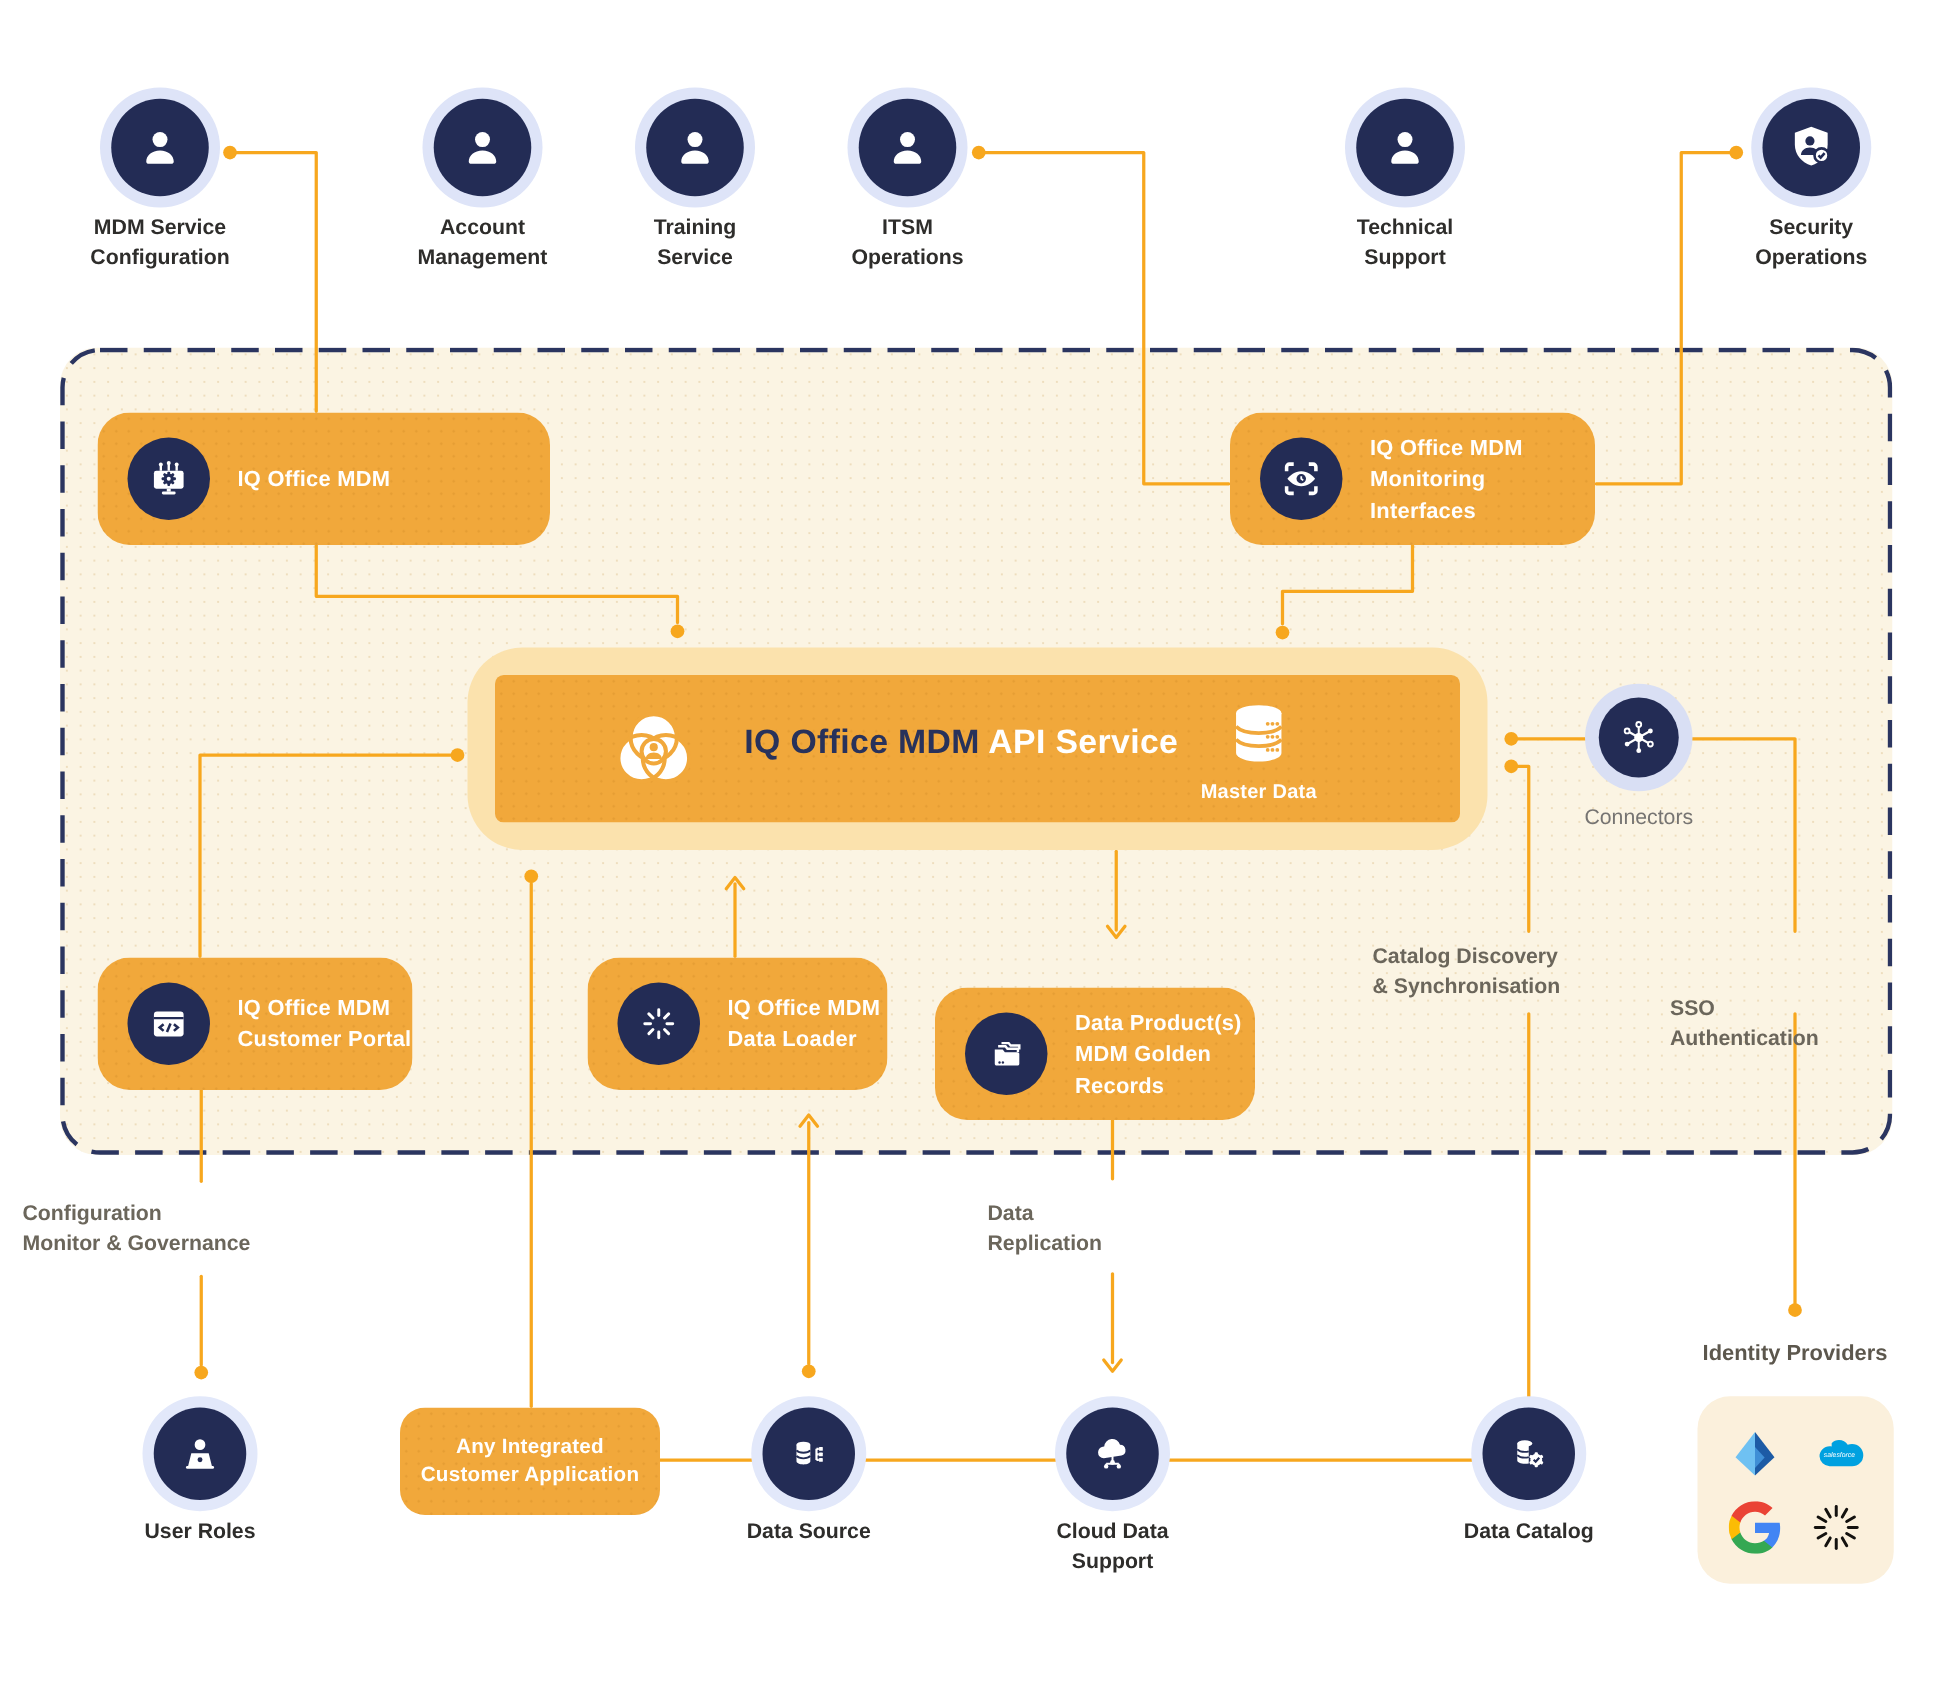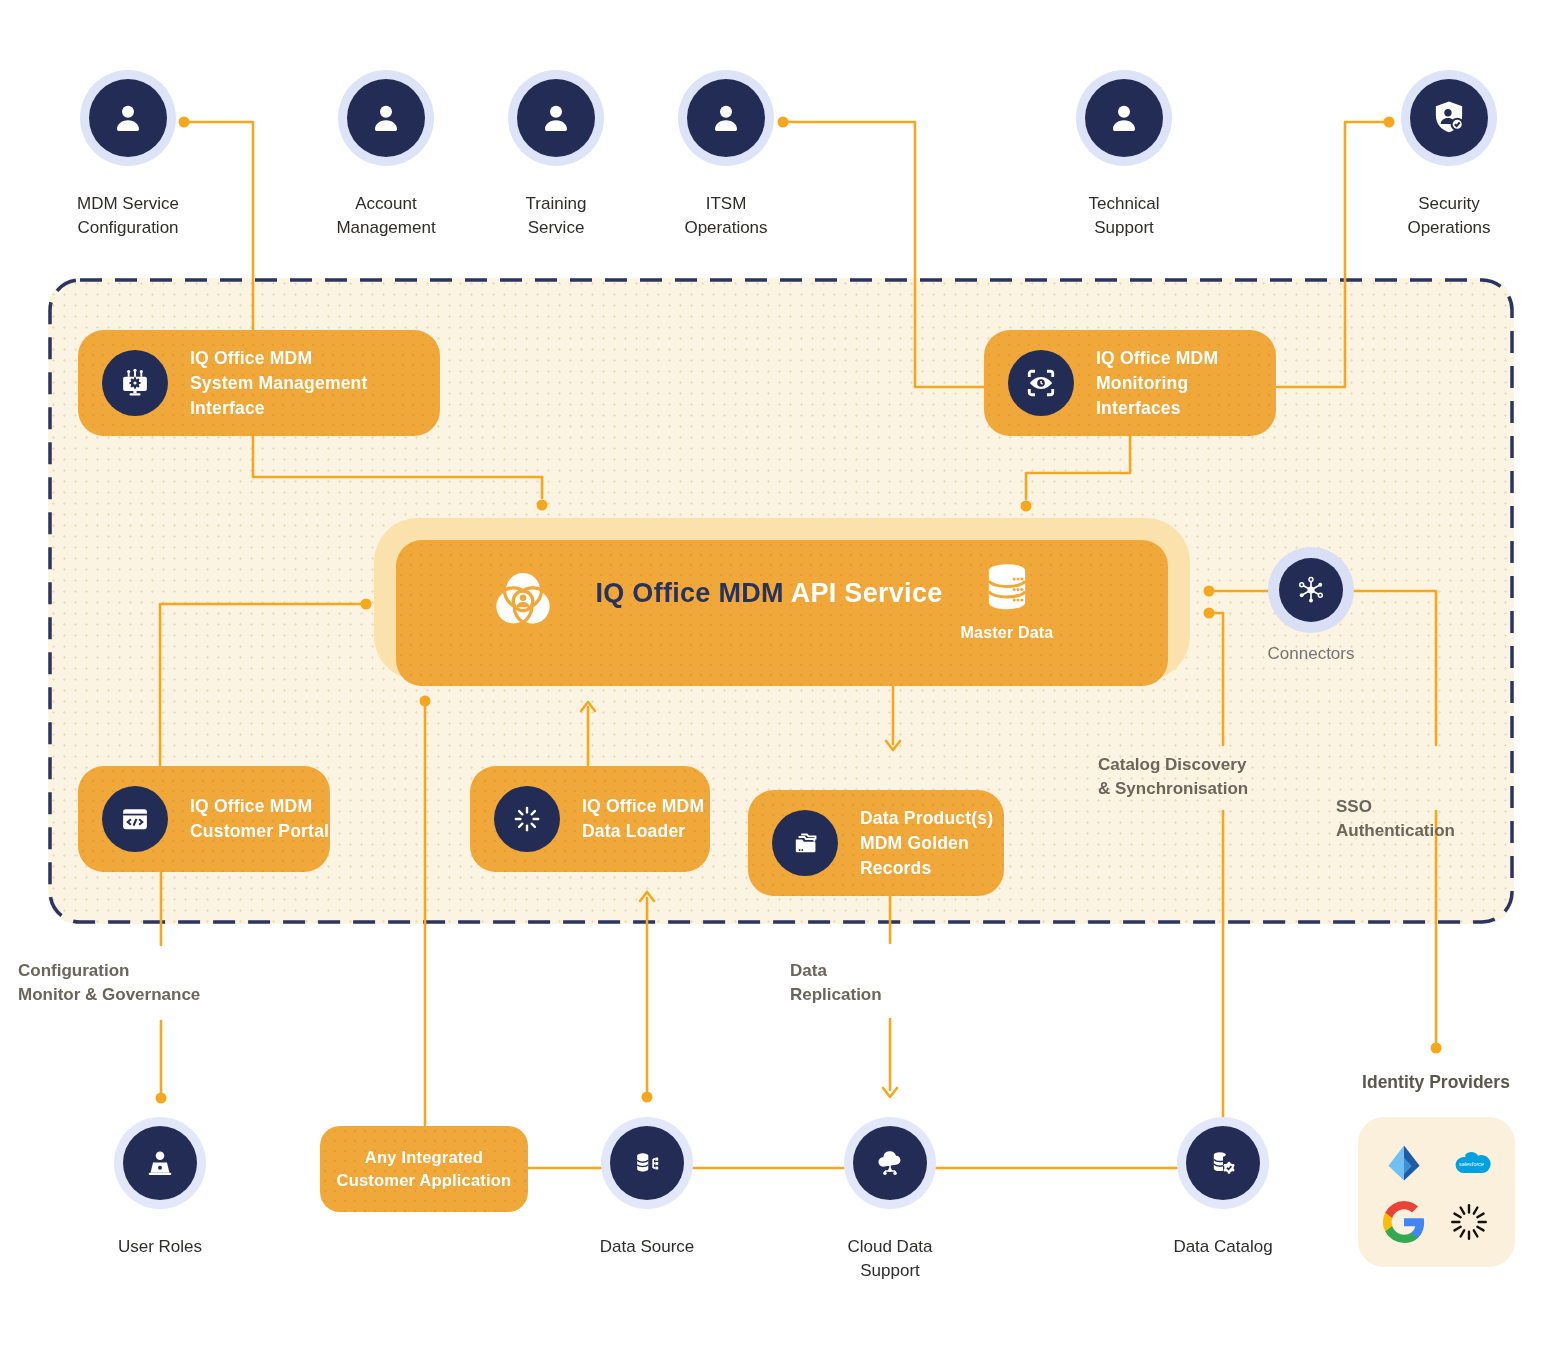--- a/index.html
+++ b/index.html
@@ -20,34 +20,34 @@
   .wires path{stroke:#F7A71E;stroke-width:2.6;fill:none;stroke-linecap:round;stroke-linejoin:round;}
   .wires circle{fill:#F7A71E;}
   
   .node{position:absolute;width:220px;text-align:center;z-index:3;}
   .ring{margin:0 auto;border-radius:50%;display:flex;align-items:center;justify-content:center;background:#DEE4F8;}
   .ring-top{width:96px;height:96px;}
   .ring-bot{width:92px;height:92px;background:#E2E8FA;}
   .navy{background:#232C55;border-radius:50%;display:flex;align-items:center;justify-content:center;}
   .navy-top{width:78px;height:78px;}
   .navy-bot{width:74px;height:74px;}
-  .node-label{margin-top:26px;font-size:17px;line-height:24px;color:#2E2D2B;}
+  .node-label{margin-top:4px;font-size:17px;line-height:24px;color:#2E2D2B;font-weight:bold;}
   
   .obox{
     position:absolute;background-color:#F1A83B;border-radius:26px;display:flex;align-items:center;z-index:3;
     background-image:radial-gradient(rgba(160,95,10,.15) 1px, transparent 1.1px);background-size:10px 10px;
   }
   .obox .icircle{width:66px;height:66px;margin-left:24px;flex:none;background:#232C55;border-radius:50%;
     display:flex;align-items:center;justify-content:center;}
   .obox .btext{margin-left:22px;color:#fff;font-weight:bold;font-size:17.5px;line-height:25px;letter-spacing:.2px;text-align:left;}
   .obox-center{justify-content:center;text-align:center;}
   .obox-center .btext{margin-left:0;font-size:16.5px;line-height:23px;text-align:center;}
   
   .glow{position:absolute;left:374px;top:518px;width:816px;height:162px;background:#FBE2AD;border-radius:44px;z-index:3;}
-  .apibar{position:absolute;left:22px;top:22px;width:772px;height:146px;background-color:#F1A83B;border-radius:26px;
+  .apibar{position:absolute;left:22px;top:22px;width:772px;height:118px;background-color:#F1A83B;border-radius:7px;
     background-image:radial-gradient(rgba(160,95,10,.15) 1px, transparent 1.1px);background-size:10px 10px;}
   .api-venn{position:absolute;left:88px;top:21px;}
   .api-title{position:absolute;left:0;right:26px;top:38px;text-align:center;font-size:27px;font-weight:bold;letter-spacing:.3px;}
   .api-title .t-navy{color:#28325B;}
   .api-title .t-white{color:#ffffff;}
   .master{position:absolute;right:96px;top:14px;width:130px;text-align:center;}
   .master-label{font-size:16px;font-weight:bold;color:#fff;margin-top:0px;letter-spacing:.2px;}
   
   .graylabel{position:absolute;text-align:left;font-weight:bold;font-size:17px;line-height:24px;color:#6B665B;z-index:3;}
   .connectors-label{position:absolute;left:1221px;top:644px;width:180px;text-align:center;
@@ -219,21 +219,20 @@
           <rect x="11.3" y="8.4" width="1.4" height="2" rx="0.5" transform="rotate(315 12 12)"></rect>
         </g>
         <circle cx="12" cy="12" r="2.6" fill="#232C55"></circle>
           <circle cx="12" cy="12" r="1" fill="#fff"></circle>
         <rect x="11" y="17" width="2" height="1.5" fill="#fff"></rect>
           <rect x="8.5" y="18.5" width="7" height="1.4" rx="0.7" fill="#fff"></rect>
       </svg>
     </div>
     <div class="btext">
         <div>IQ Office MDM</div>
-        <div>System Management Interface</div>
       </div>
   </div>
 
   <div class="obox" style="left:984px;top:330px;width:292px;height:106px;">
     <div class="icircle">
       <svg width="38" height="38" viewBox="0 0 24 24">
         <g stroke="#fff" stroke-width="1.8" fill="none">
           <path d="M8.2 4.6H6a1.4 1.4 0 00-1.4 1.4v2.2"></path>
           <path d="M15.8 4.6H18a1.4 1.4 0 011.4 1.4v2.2"></path>
           <path d="M8.2 19.4H6A1.4 1.4 0 014.6 18v-2.2"></path>

